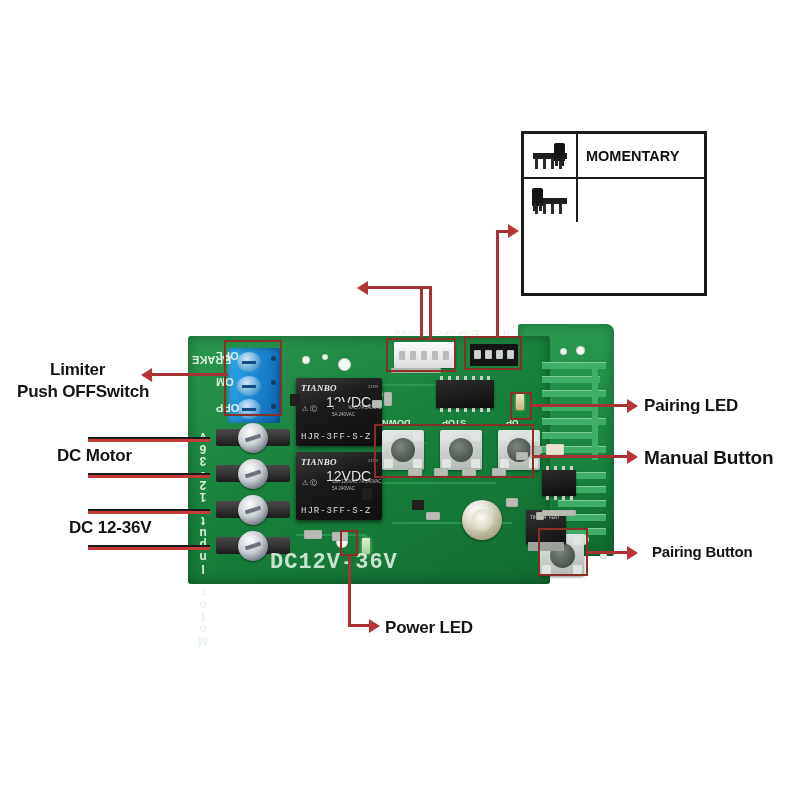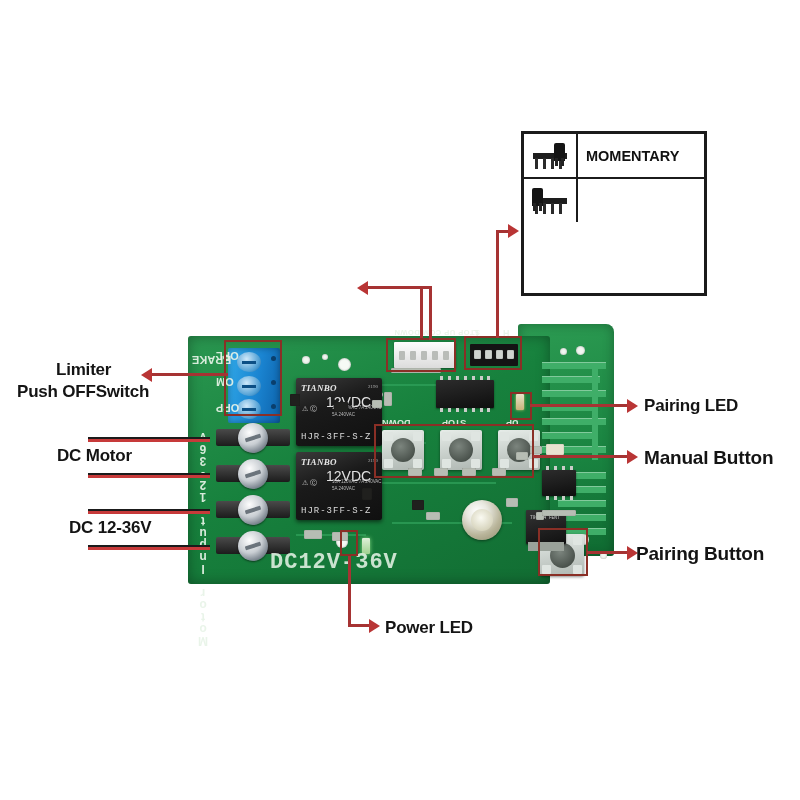--- a/index.html
+++ b/index.html
@@ -451,21 +451,21 @@
   <div class="arr arr-l" style="left:357px;top:281px;"></div>
   <div class="ln lnh" style="left:368px;top:286px;width:64px;"></div>
   <div class="ln lnv" style="left:429px;top:286px;height:54px;"></div>
 
   <div class="ln lnv" style="left:420px;top:286px;height:52px;"></div>
 
   <div class="ln lnv" style="left:496px;top:230px;height:108px;"></div>
   <div class="ln lnh" style="left:496px;top:230px;width:18px;"></div>
   <div class="arr arr-r" style="left:508px;top:224px;"></div>
 
-  <div class="lbl" style="left:56px;top:360px;font-size:17px;">Limiter</div>
+  <div class="lbl" style="left:50px;top:360px;font-size:17px;">Limiter</div>
   <div class="lbl" style="left:17px;top:382px;font-size:17px;">Push OFFSwitch</div>
   <div class="arr arr-l" style="left:141px;top:368px;"></div>
   <div class="ln lnh" style="left:152px;top:373px;width:76px;"></div>
 
   <div class="lbl" style="left:57px;top:446px;font-size:17px;">DC Motor</div>
 
   <div class="lbl" style="left:69px;top:518px;font-size:17px;">DC 12-36V</div>
 
   <div class="ln lnv" style="left:348px;top:556px;height:70px;"></div>
   <div class="ln lnh" style="left:348px;top:624px;width:26px;"></div>
@@ -475,15 +475,15 @@
   <div class="ln lnh" style="left:530px;top:404px;width:100px;"></div>
   <div class="arr arr-r" style="left:627px;top:399px;"></div>
   <div class="lbl" style="left:644px;top:396px;font-size:17px;">Pairing LED</div>
 
   <div class="ln lnh" style="left:533px;top:455px;width:97px;"></div>
   <div class="arr arr-r" style="left:627px;top:450px;"></div>
   <div class="lbl" style="left:644px;top:447px;font-size:19px;">Manual Button</div>
 
   <div class="ln lnh" style="left:587px;top:551px;width:44px;"></div>
   <div class="arr arr-r" style="left:627px;top:546px;"></div>
-  <div class="lbl" style="left:636px;top:543px;font-size:19px;">Pairing Button</div>
+  <div class="lbl" style="left:652px;top:543px;font-size:15px;">Pairing Button</div>
 
 </div>
 
 </body></html>

